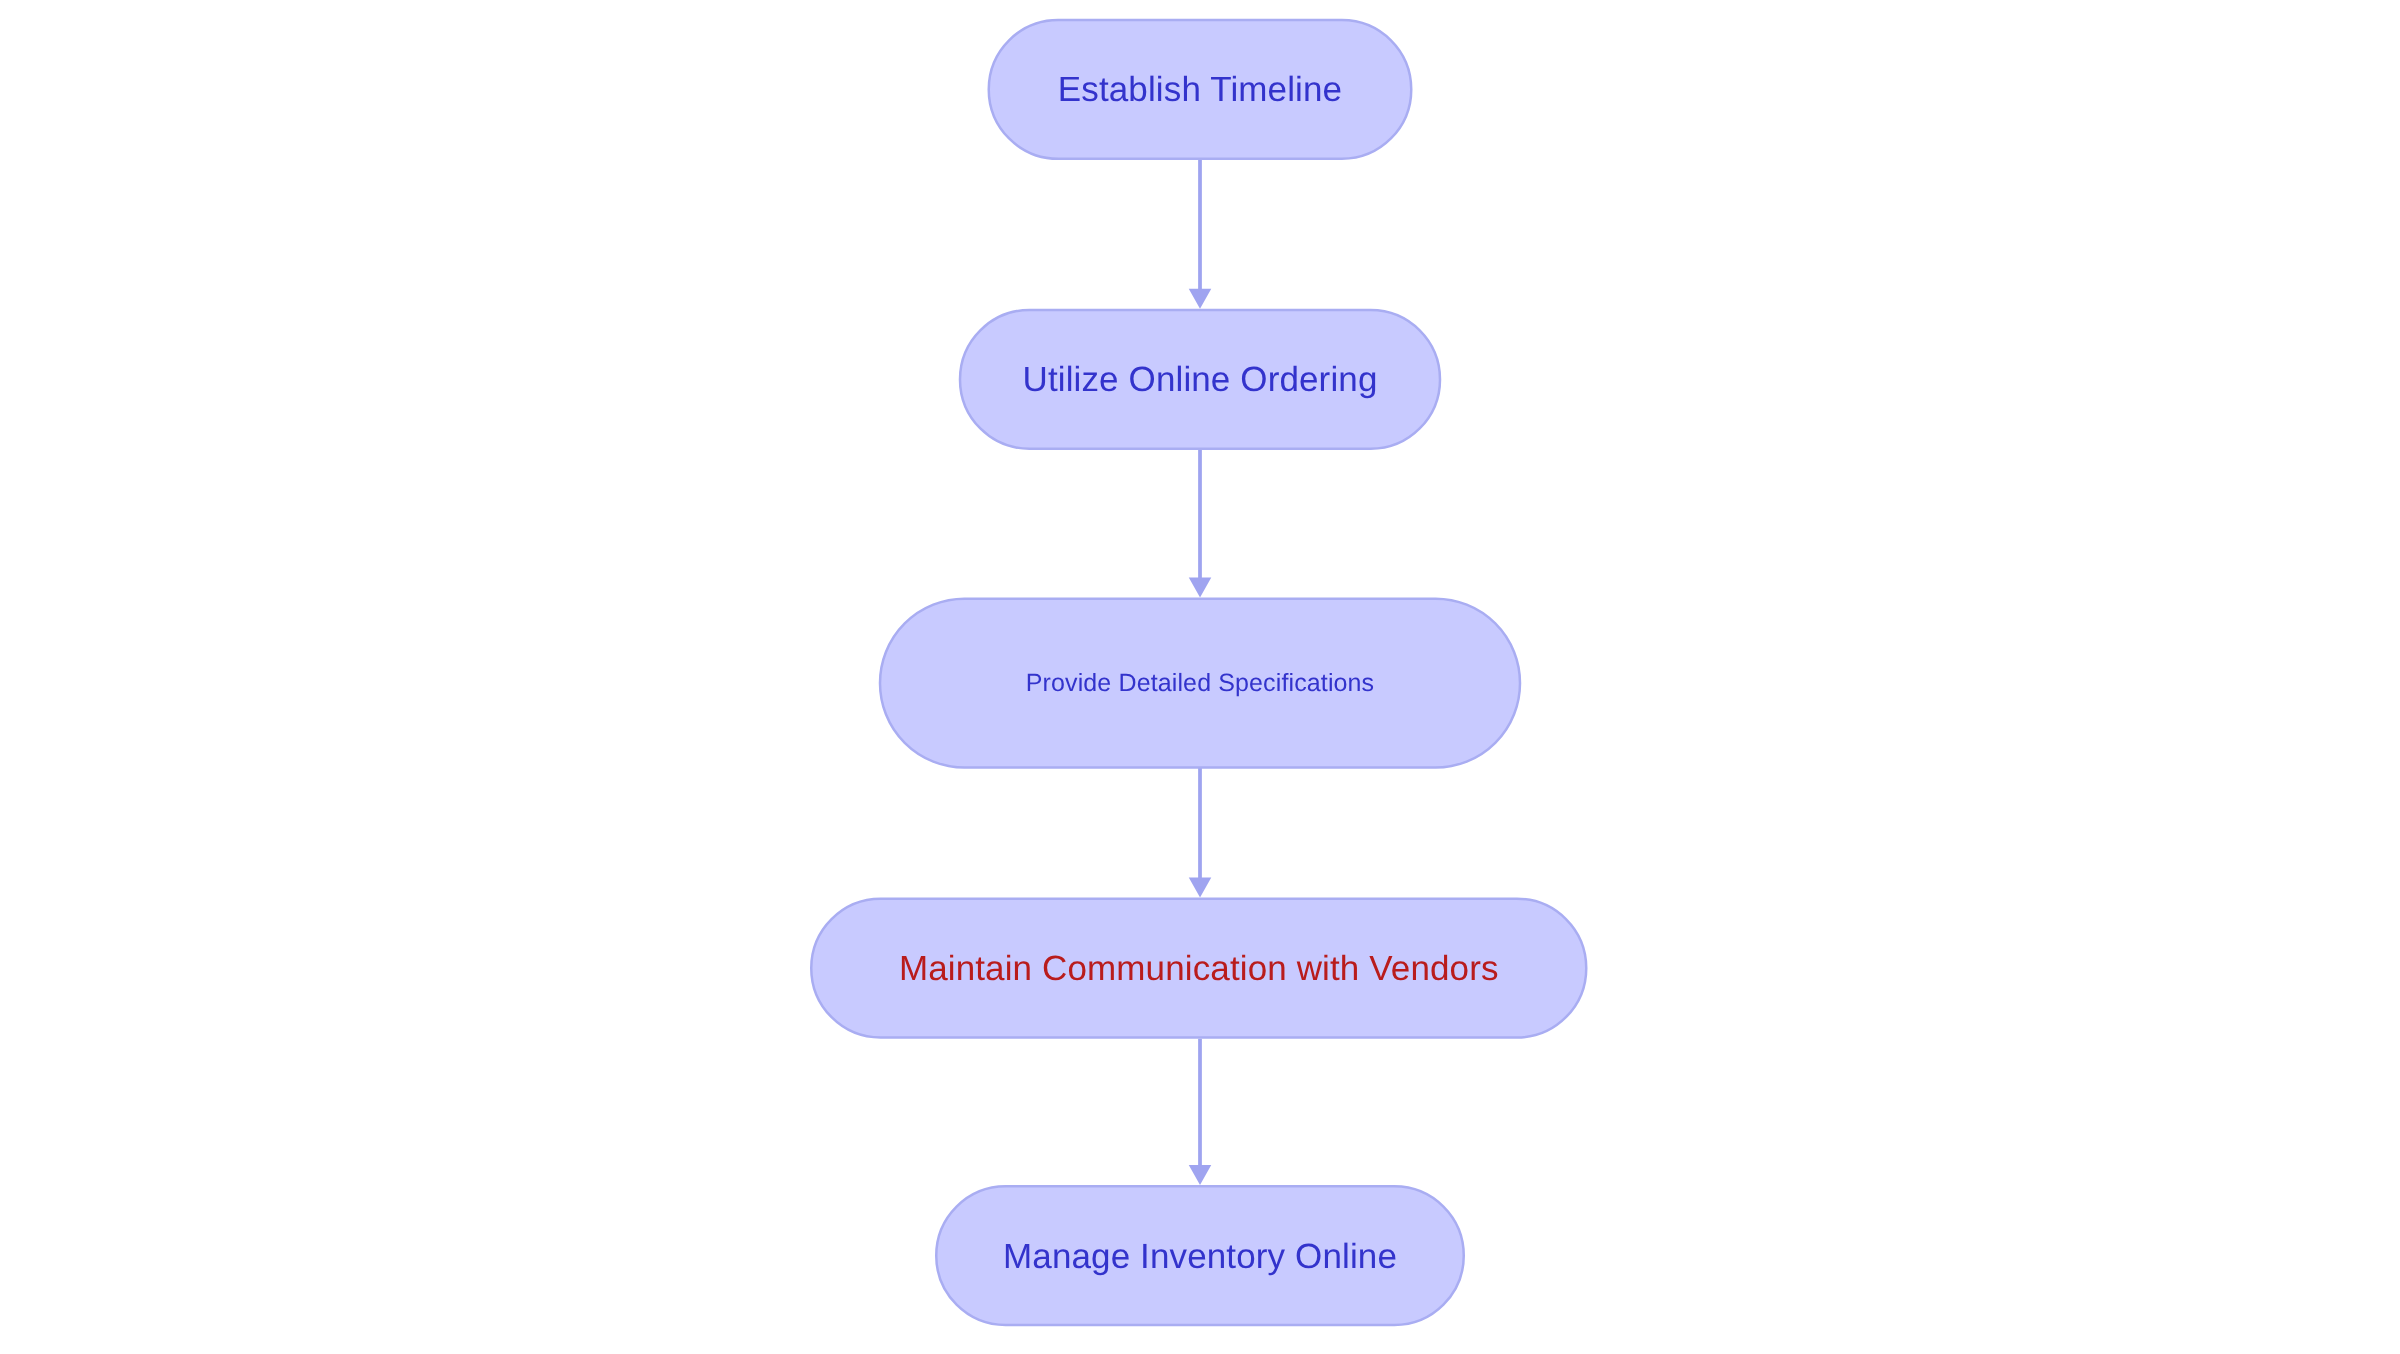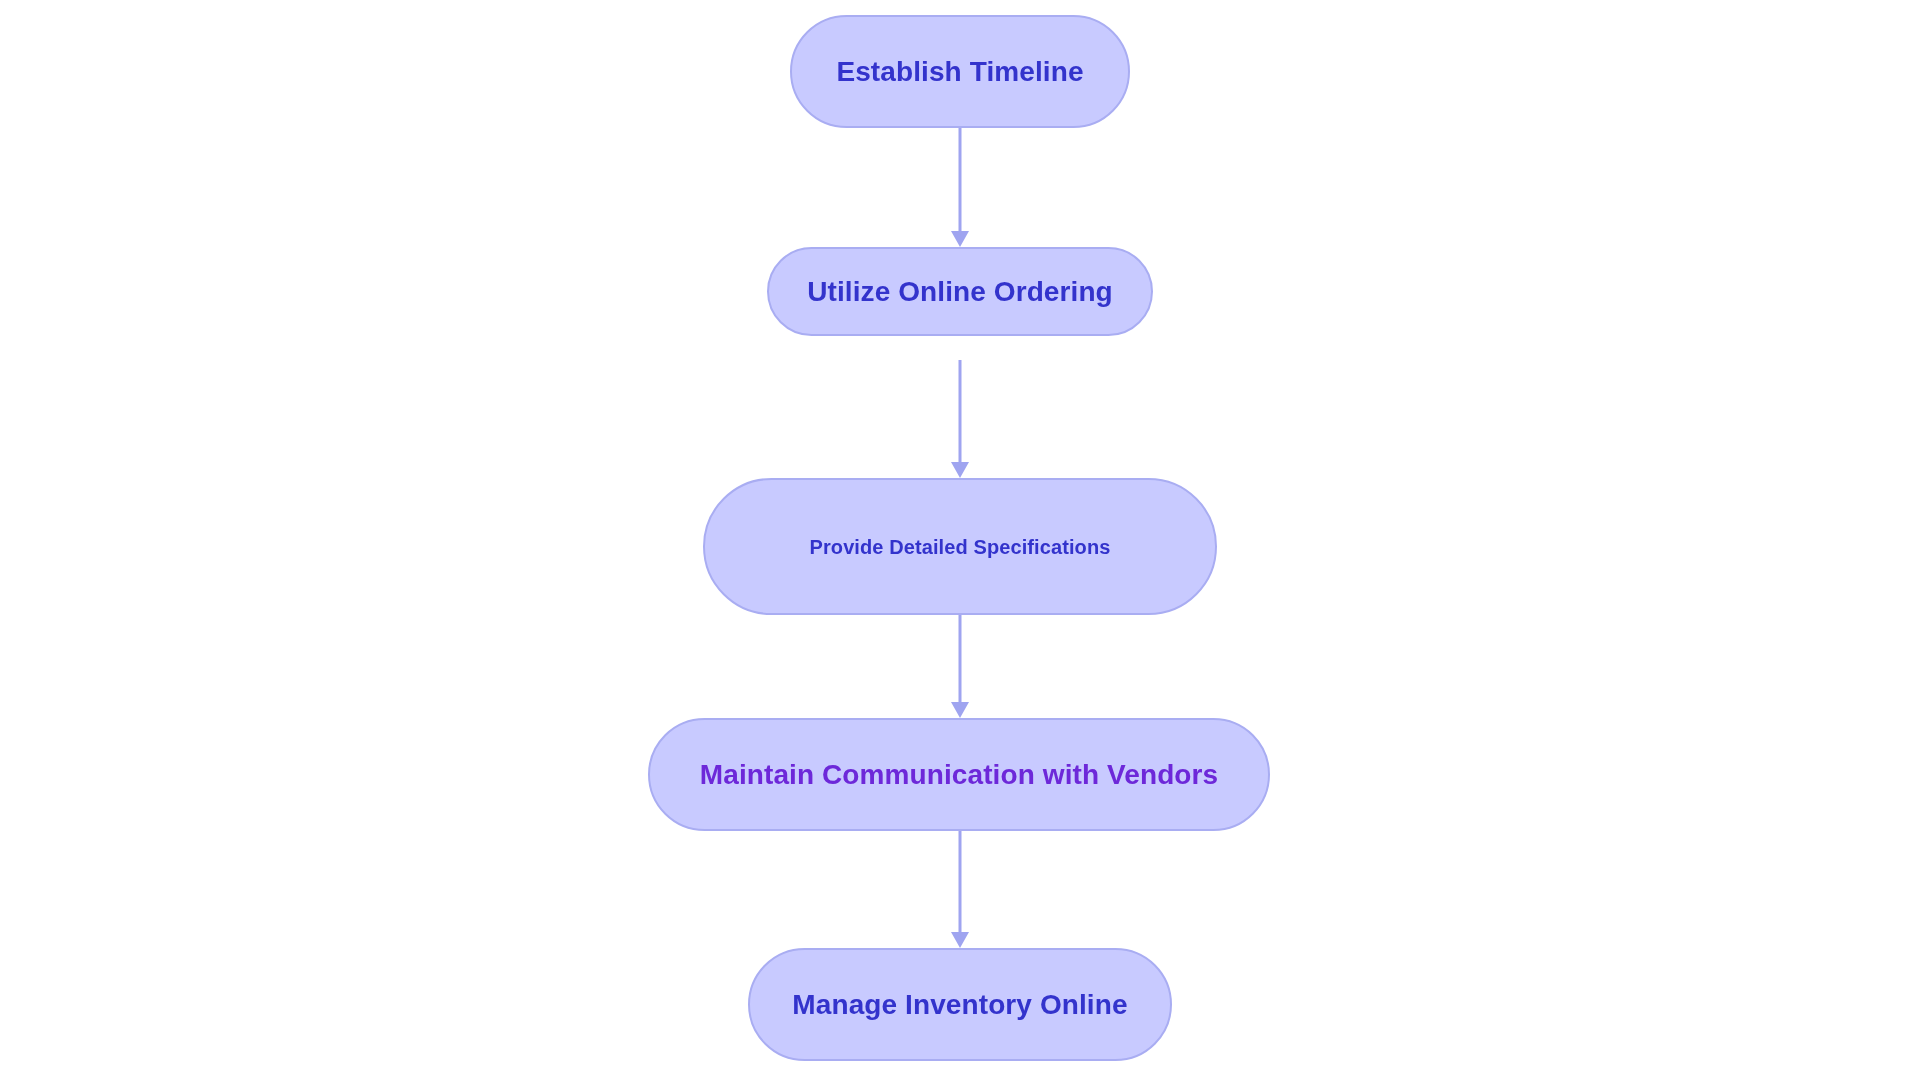--- a/index.html
+++ b/index.html
@@ -25,21 +25,21 @@
     box-sizing: border-box;
     display: flex;
     align-items: center;
     justify-content: center;
     background: #c8caff;
     border: 2px solid #a9adf2;
     border-radius: 999px;
     color: #3333cc;
     font-family: "Liberation Sans", "DejaVu Sans", sans-serif;
     font-size: 28px;
-    font-weight: 700;
+    font-weight: 400;
     letter-spacing: 0.1px;
     white-space: nowrap;
     line-height: 1;
   }
   .node-label {
     display: block;
     padding: 0 6px;
   }
   .flow-connector {
     position: absolute;
@@ -84,26 +84,26 @@
     <div class="conn-head" style="border-top-color: rgb(159, 164, 240);"></div>
   </div>
   <div class="flow-connector" style="left: 948px; top: 831px; height: 117px;">
     <div class="conn-line" style="height: 102px; background: rgb(159, 164, 240);"></div>
     <div class="conn-head" style="border-top-color: rgb(159, 164, 240);"></div>
   </div>
 
   <div class="flow-node" style="left: 790px; top: 15px; width: 340px; height: 113px; background: rgb(200, 202, 255); border-color: rgb(169, 173, 242); color: rgb(51, 51, 204); font-size: 28px;">
     <span class="node-label">Establish Timeline</span>
   </div>
-  <div class="flow-node" style="left: 767px; top: 247px; width: 386px; height: 89px; background: rgb(200, 202, 255); border-color: rgb(169, 173, 242); color: rgb(51, 51, 204); font-size: 28px;">
+  <div class="flow-node" style="left: 767px; top: 247px; width: 386px; height: 113px; background: rgb(200, 202, 255); border-color: rgb(169, 173, 242); color: rgb(51, 51, 204); font-size: 28px;">
     <span class="node-label">Utilize Online Ordering</span>
   </div>
   <div class="flow-node" style="left: 703px; top: 478px; width: 514px; height: 137px; background: rgb(200, 202, 255); border-color: rgb(169, 173, 242); color: rgb(51, 51, 204); font-size: 20px;">
     <span class="node-label">Provide Detailed Specifications</span>
   </div>
-  <div class="flow-node" style="left: 648px; top: 718px; width: 622px; height: 113px; background: rgb(200, 202, 255); border-color: rgb(169, 173, 242); color: #6d28d9; font-size: 28px;">
+  <div class="flow-node" style="left: 648px; top: 718px; width: 622px; height: 113px; background: rgb(200, 202, 255); border-color: rgb(169, 173, 242); color: #b91c1c; font-size: 28px;">
     <span class="node-label">Maintain Communication with Vendors</span>
   </div>
   <div class="flow-node" style="left: 748px; top: 948px; width: 424px; height: 113px; background: rgb(200, 202, 255); border-color: rgb(169, 173, 242); color: rgb(51, 51, 204); font-size: 28px;">
     <span class="node-label">Manage Inventory Online</span>
   </div>
 
 </div>
 
 </body></html>

